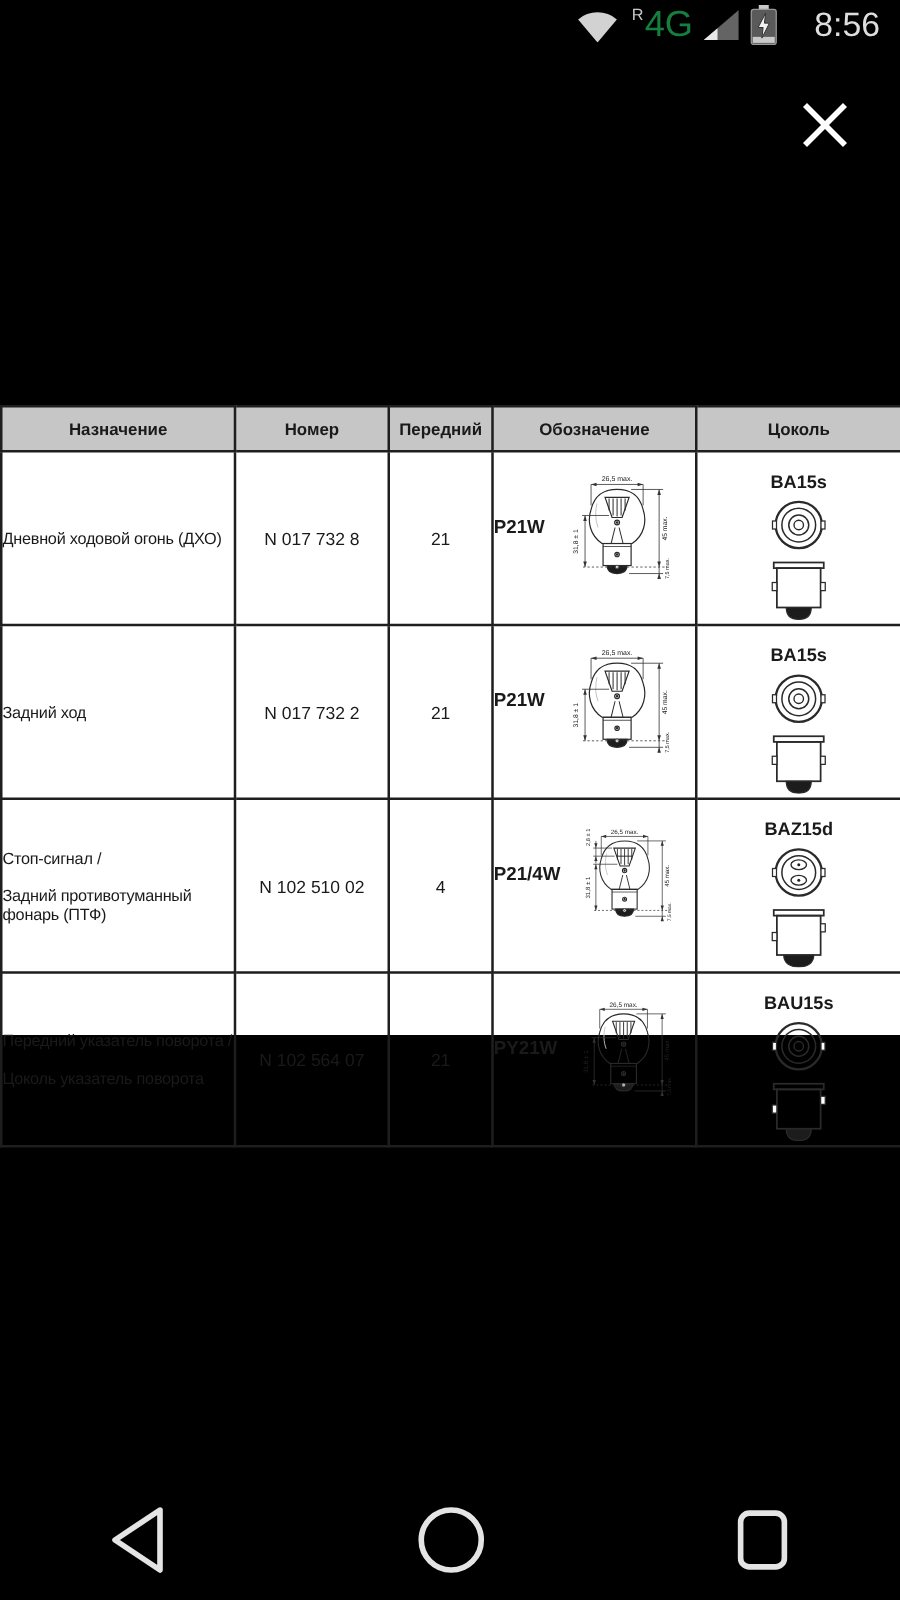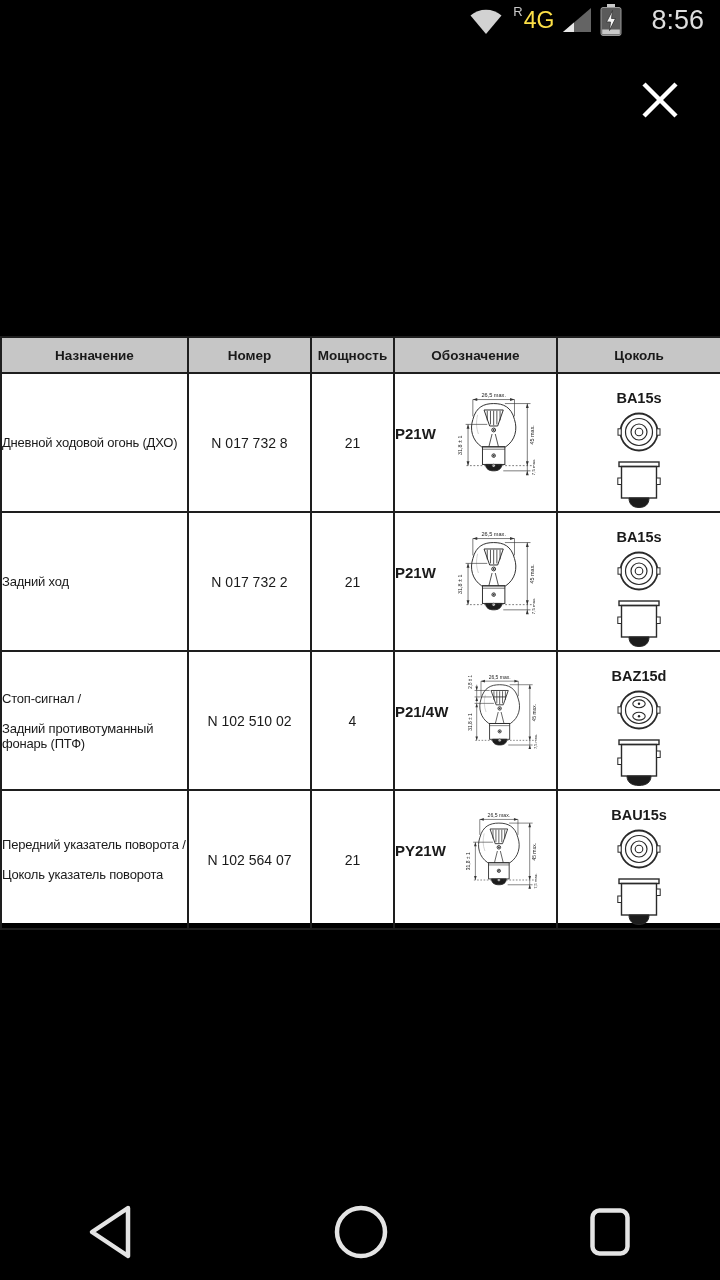--- a/index.html
+++ b/index.html
@@ -3,29 +3,29 @@
 <meta charset="utf-8">
 <style>
   html,body{margin:0;padding:0;background:#000;}
   .screen{position:relative;width:720px;height:1280px;background:#000;overflow:hidden;
           font-family:"Liberation Sans",sans-serif;}
   
   .statusbar{position:absolute;top:0;left:0;right:0;height:40px;display:flex;
              justify-content:flex-end;align-items:center;padding-right:16px;gap:9px;box-sizing:border-box;}
   .sb-net{display:flex;align-items:flex-start;}
   .sb-roam{font-size:13px;color:#c9c9c9;margin-top:2px;margin-right:1px;}
-  .sb-4g{font-size:23px;line-height:36px;color:#fde047;}
+  .sb-4g{font-size:29px;line-height:36px;color:#15803d;}
   .sb-time{font-size:27px;color:#dedede;margin-left:20px;}
   
   .viewer-header{position:absolute;top:70px;left:0;right:0;height:60px;}
   .viewer-title{position:absolute;left:0;right:0;top:10px;text-align:center;
                 font-size:31px;font-weight:bold;color:#f7f7f7;}
   .close-btn{position:absolute;right:40px;top:10px;width:40px;height:40px;cursor:pointer;background:none;border:none;padding:0;}
   
-  .photo{position:absolute;top:336px;left:0;width:720px;height:587px;background:#fff;}
+  .photo{position:absolute;top:324px;left:0;width:720px;height:504px;background:#fff;}
   table.bulbs{border-collapse:collapse;table-layout:fixed;width:720px;color:#1a1a1a;}
   table.bulbs th,table.bulbs td{border:2px solid #1e1e1e;padding:0;}
   table.bulbs th{background:#c6c6c6;height:34px;font-size:13.5px;font-weight:bold;text-align:center;}
   td.c-purpose{font-size:13px;letter-spacing:-0.2px;padding-left:7px;padding-right:3px;vertical-align:middle;}
   .purpose-line + .purpose-line{margin-top:15px;}
   td.c-number,td.c-power{font-size:14px;text-align:center;vertical-align:middle;}
   td.c-bulb{vertical-align:top;height:137px;}
   .bulb-wrap{display:flex;flex-direction:row;align-items:center;padding-top:6px;}
   .bulb-title{font-size:15px;font-weight:bold;margin-bottom:1px;}
   td.c-base{vertical-align:top;}
@@ -191,21 +191,21 @@
         <col style="width:187px">
           <col style="width:123px">
           <col style="width:83px">
         <col style="width:163px">
           <col style="width:164px">
       </colgroup>
       <thead>
         <tr>
           <th>Назначение</th>
           <th>Номер</th>
-          <th>Мощность</th>
+          <th>Передний</th>
           <th>Обозначение</th>
           <th>Цоколь</th>
         </tr>
       </thead>
       <tbody>
 
         <tr>
           <td class="c-purpose">
             <div class="purpose-line">Дневной ходовой огонь (ДХО)</div>
           </td>

